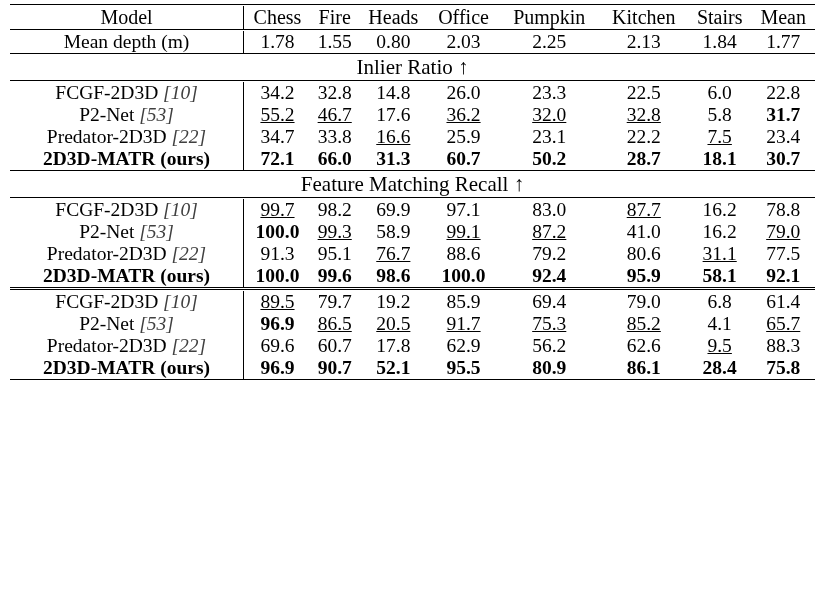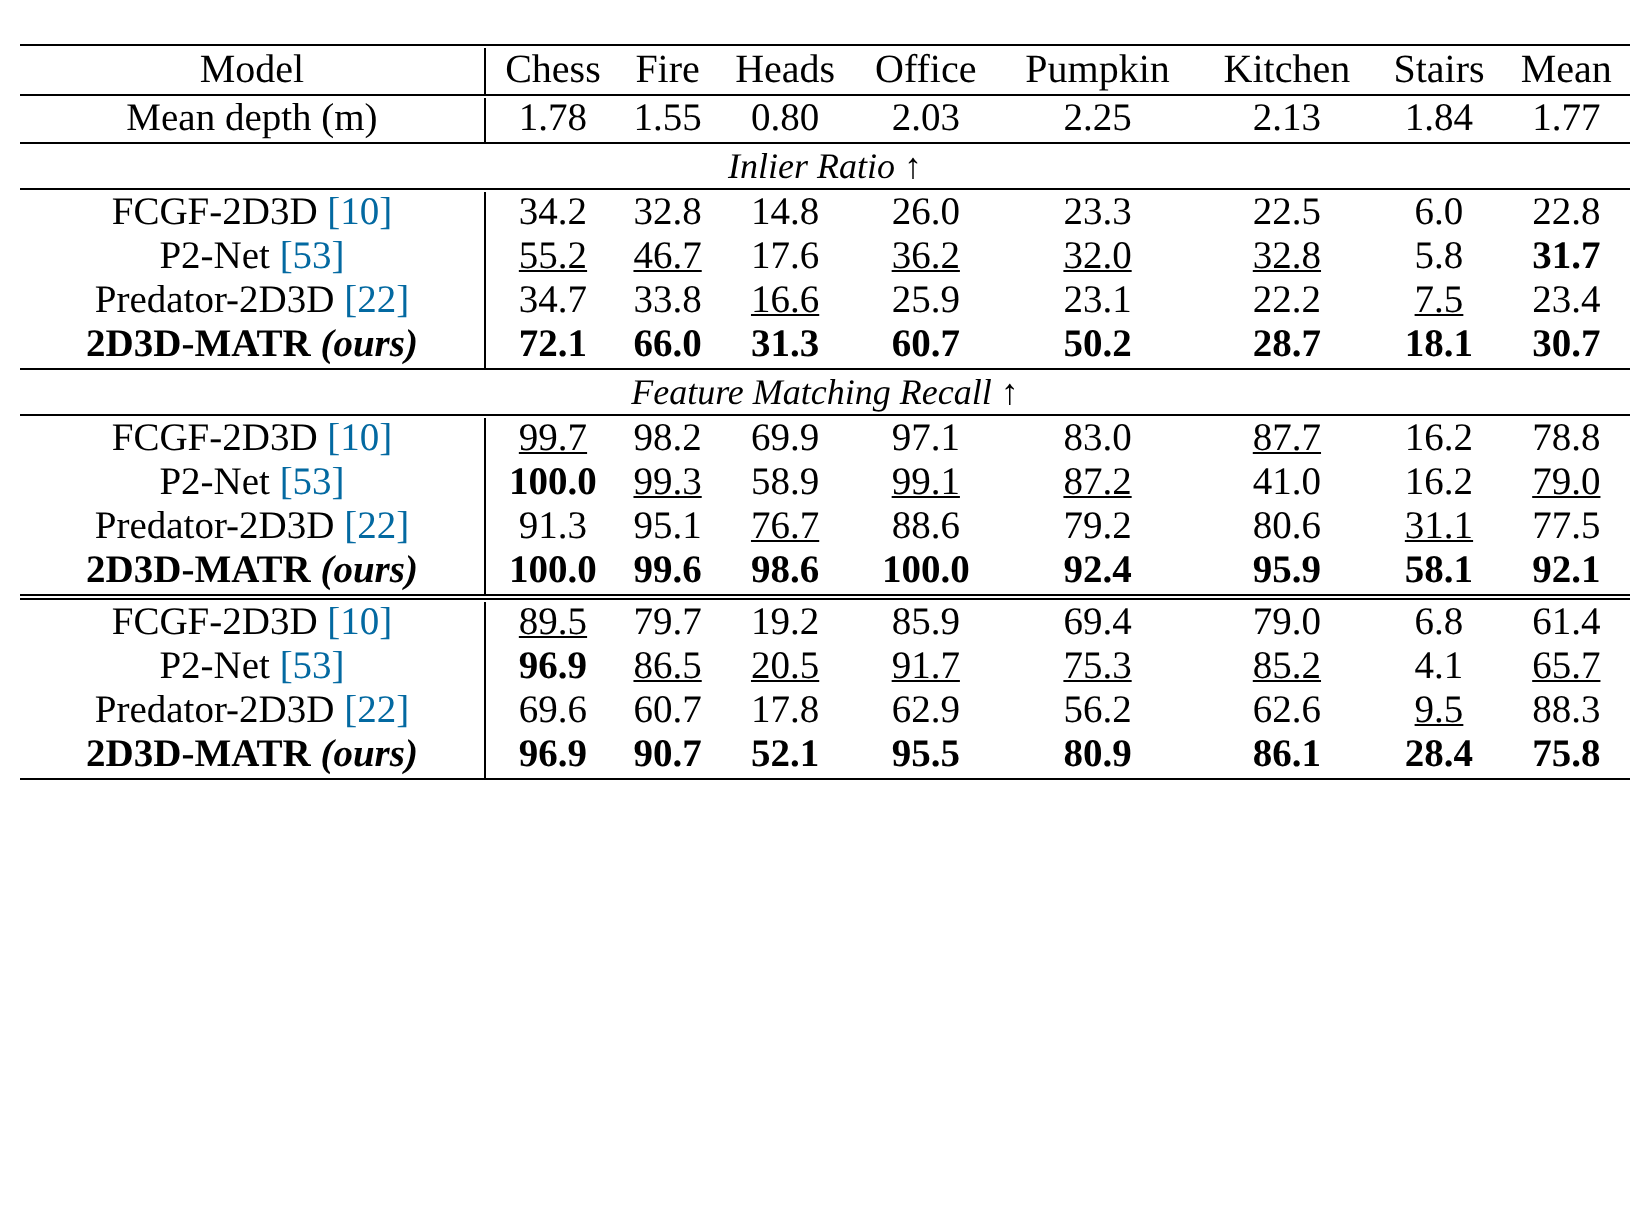--- a/index.html
+++ b/index.html
@@ -11,21 +11,20 @@
     width: 825px;
     height: 616px;
     font-family: "Liberation Serif", serif;
     color: #000000;
     overflow: hidden;
   }
   .table-wrap {
     padding: 4px 10px 0 10px;
     box-sizing: border-box;
     width: 825px;
-    margin-top: 18px;
   }
   table.results {
     border-collapse: collapse;
     width: 805px;
     font-size: 19.5px;
   }
   table.results td, table.results th {
     padding: 0;
     text-align: center;
     vertical-align: baseline;
@@ -43,29 +42,28 @@
   }
   td.vbar {
     border-left: 1.1px solid #000;
   }
   .row-h td { padding-top: 9px; padding-bottom: 9px; }
   .row-d td { padding-top: 8px; padding-bottom: 8px; }
   .row-b td { padding-top: 5px; padding-bottom: 5px; }
 
   .section-head td {
     text-align: center;
-    font-style: italic;
     padding-top: 10px;
     padding-bottom: 10px;
-    font-size: 18px;
-  }
-  .cite { color: #0369a1; }
+    font-size: 21px;
+  }
+  .cite { color: #404040; font-style: italic; }
   .bold { font-weight: bold; }
   .underline { text-decoration: underline; }
-  .ours { font-style: italic; }
+  .ours { }
   .hdr td { font-size: 20px; }
 </style>
 </head>
 <body>
 
 <div class="table-wrap">
   <table class="results">
     <tbody id="table-body">
         <tr class="rule-top">
           <td colspan="9"></td>

